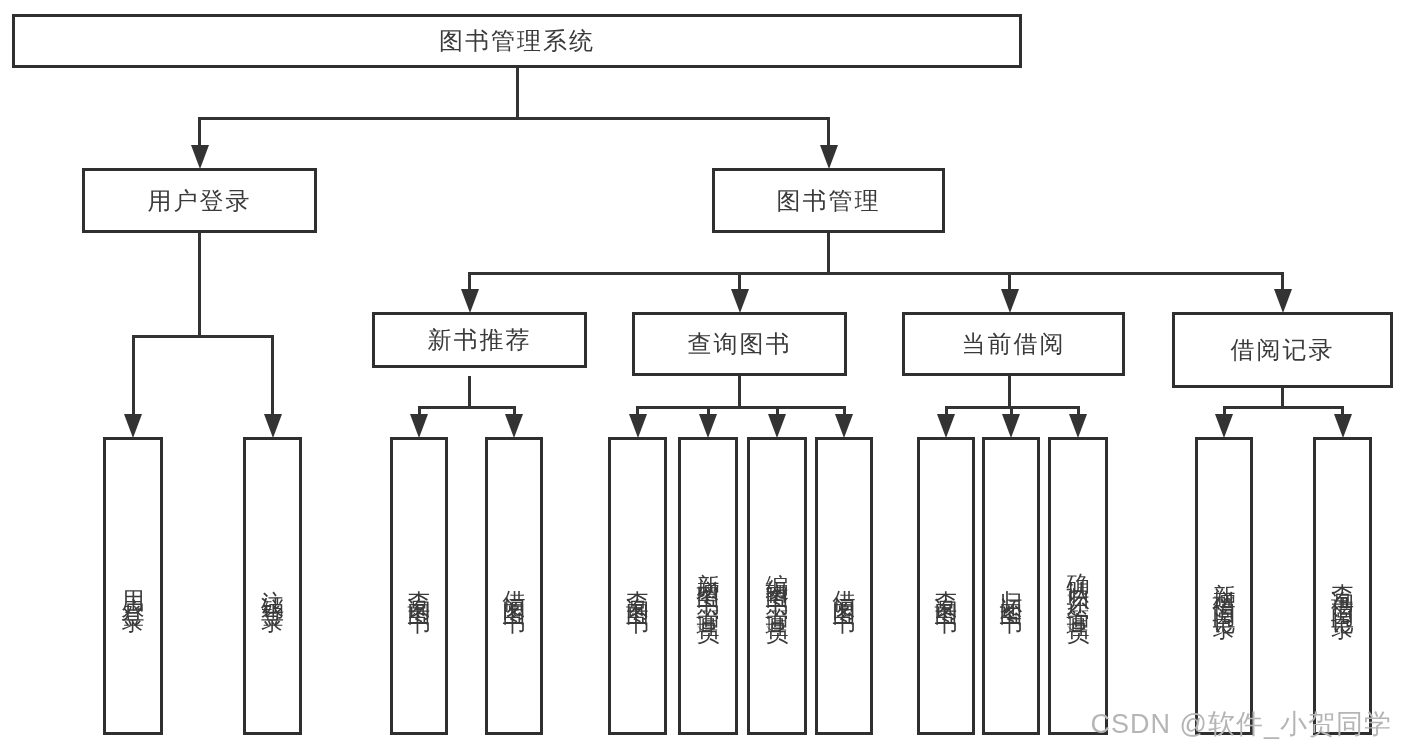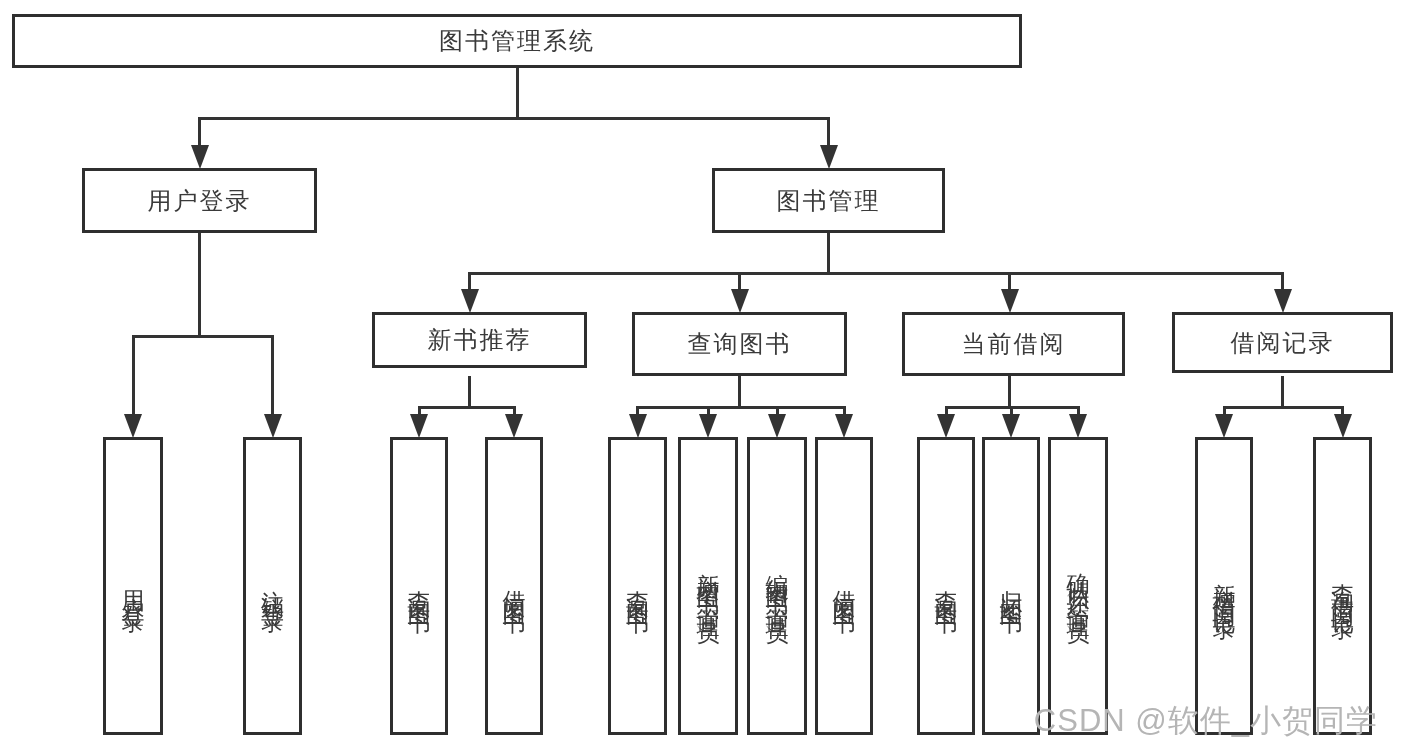--- a/index.html
+++ b/index.html
@@ -45,23 +45,23 @@
   }
   .arrow{
     position:absolute;
     width:0;height:0;
     border-left:9px solid transparent;
     border-right:9px solid transparent;
     border-top:24px solid var(--line);
   }
   .watermark{
     position:absolute;
-    right:27px;
+    right:13px;
     bottom:5px;
-    font-size:31px;
+    font-size:27px;
     letter-spacing:1px;
     white-space:nowrap;
   }
 </style>
 </head>
 <body>
 
 <div id="canvas">
   <div id="connectors-layer">
       <div class="line" style="left: 515.5px; top: 68px; width: 3px; height: 52px;"></div>
@@ -129,21 +129,21 @@
       </div>
       <div class="node node-h" style="left: 372px; top: 312px; width: 215px; height: 56px;">
         <span class="node-label">新书推荐</span>
       </div>
       <div class="node node-h" style="left: 632px; top: 312px; width: 215px; height: 64px;">
         <span class="node-label">查询图书</span>
       </div>
       <div class="node node-h" style="left: 902px; top: 312px; width: 223px; height: 64px;">
         <span class="node-label">当前借阅</span>
       </div>
-      <div class="node node-h" style="left: 1172px; top: 312px; width: 221px; height: 61px;">
+      <div class="node node-h" style="left: 1172px; top: 312px; width: 221px; height: 76px;">
         <span class="node-label">借阅记录</span>
       </div>
       <div class="node node-v" style="left: 103px; top: 437px; width: 60px; height: 298px;">
         <span class="node-label">用户登录</span>
       </div>
       <div class="node node-v" style="left: 243px; top: 437px; width: 59px; height: 298px;">
         <span class="node-label">注销登录</span>
       </div>
       <div class="node node-v" style="left: 390px; top: 437px; width: 58px; height: 298px;">
         <span class="node-label">查询图书</span>

